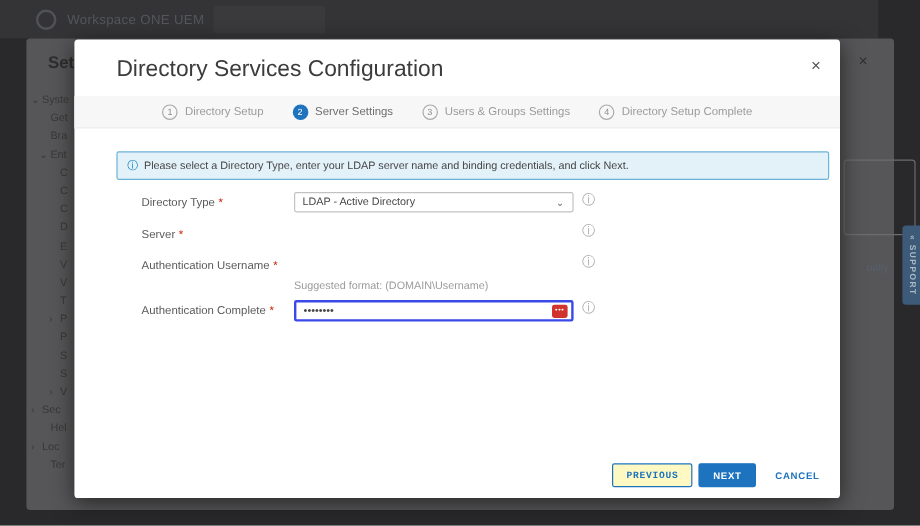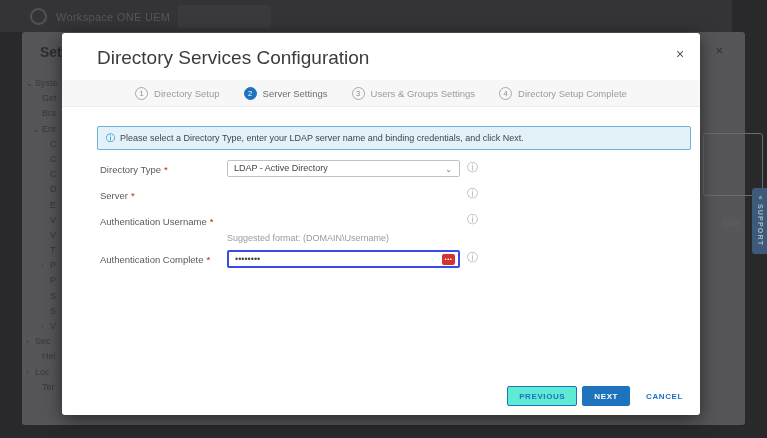--- a/index.html
+++ b/index.html
@@ -39,34 +39,34 @@
   .step { display:flex; align-items:center; gap:6px; }
   .step-circle { width:13px; height:13px; border-radius:50%; border:1px solid #a9a9a9; color:#8c8c8c; font-size:7.5px; line-height:11px; text-align:center; background:#f7f7f7; }
   .step-label { font-size:9.5px; color:#9b9b9b; }
   .step.active .step-circle { background:var(--primary); border-color:var(--primary); color:#fff; }
   .step.active .step-label { color:#6e6e6e; }
 
   .banner { position:absolute; left:35px; top:93px; width:594px; height:24px; background:#e3f1f9; border:1px solid #6db2d8; border-radius:2px; display:flex; align-items:center; padding:0 8px; gap:5px; }
   .banner-icon { font-size:9px; color:#0079b8; line-height:1; }
   .banner-text { font-size:9px; color:#454545; }
 
-  .frow { position:absolute; left:0; width:100%; height:18px; }
+  .frow { position:absolute; left:18px; width:100%; height:18px; }
   .flabel { position:absolute; left:38px; top:4px; font-size:9.5px; color:#5a5a5a; }
   .req { color:#c92100; margin-left:3px; font-size:9.5px; }
   .ctl { position:absolute; left:165px; top:0; width:233px; height:17px; border:1px solid #c2c2c2; border-radius:2px; background:#fff; font-size:9px; color:#454545; line-height:15px; padding:0 6px; }
   .ctl.focused { border:2px solid var(--focus); height:18px; line-height:14px; }
   .ddchev { position:absolute; right:7px; top:1px; font-size:8px; color:#777; }
   .chip { position:absolute; right:3px; top:2px; width:13px; height:11px; background:var(--chip); border-radius:2px; color:#fff; font-size:6px; line-height:11px; text-align:center; letter-spacing:.5px; }
   .ctl.focused .chip { top:2px; }
   .finfo { position:absolute; left:405px; top:2px; font-size:11px; color:#a9a9a9; line-height:1; }
   .fhelper { position:absolute; left:165px; top:0; font-size:9px; color:#9b9b9b; }
 
   .btn-row { position:absolute; right:6px; bottom:9px; display:flex; align-items:center; gap:5px; }
   .btn { height:20px; padding:0 11px; font-size:8px; font-weight:700; letter-spacing:.6px; border-radius:2px; display:flex; align-items:center; cursor:pointer; font-family:inherit; }
-  .btn.outline { background:#5eead4; border:1px solid var(--primary); color:var(--primary); }
+  .btn.outline { background:#fef9c3; border:1px solid var(--primary); color:var(--primary);font-family:Liberation Mono, monospace; }
   .btn.solid { background:var(--primary); border:1px solid var(--primary); color:#fff; }
   .btn.flat { background:transparent; border:none; color:var(--primary); }
 </style>
 </head>
 <body style="--primary: #1d73be; --focus: #3b49e8; --chip: #d0342c;">
 
 <div class="bg-header">
   <span class="bg-logo-circle"></span>
   <span class="bg-logo-text">Workspace ONE UEM</span>
   <span class="bg-org-box"></span>

